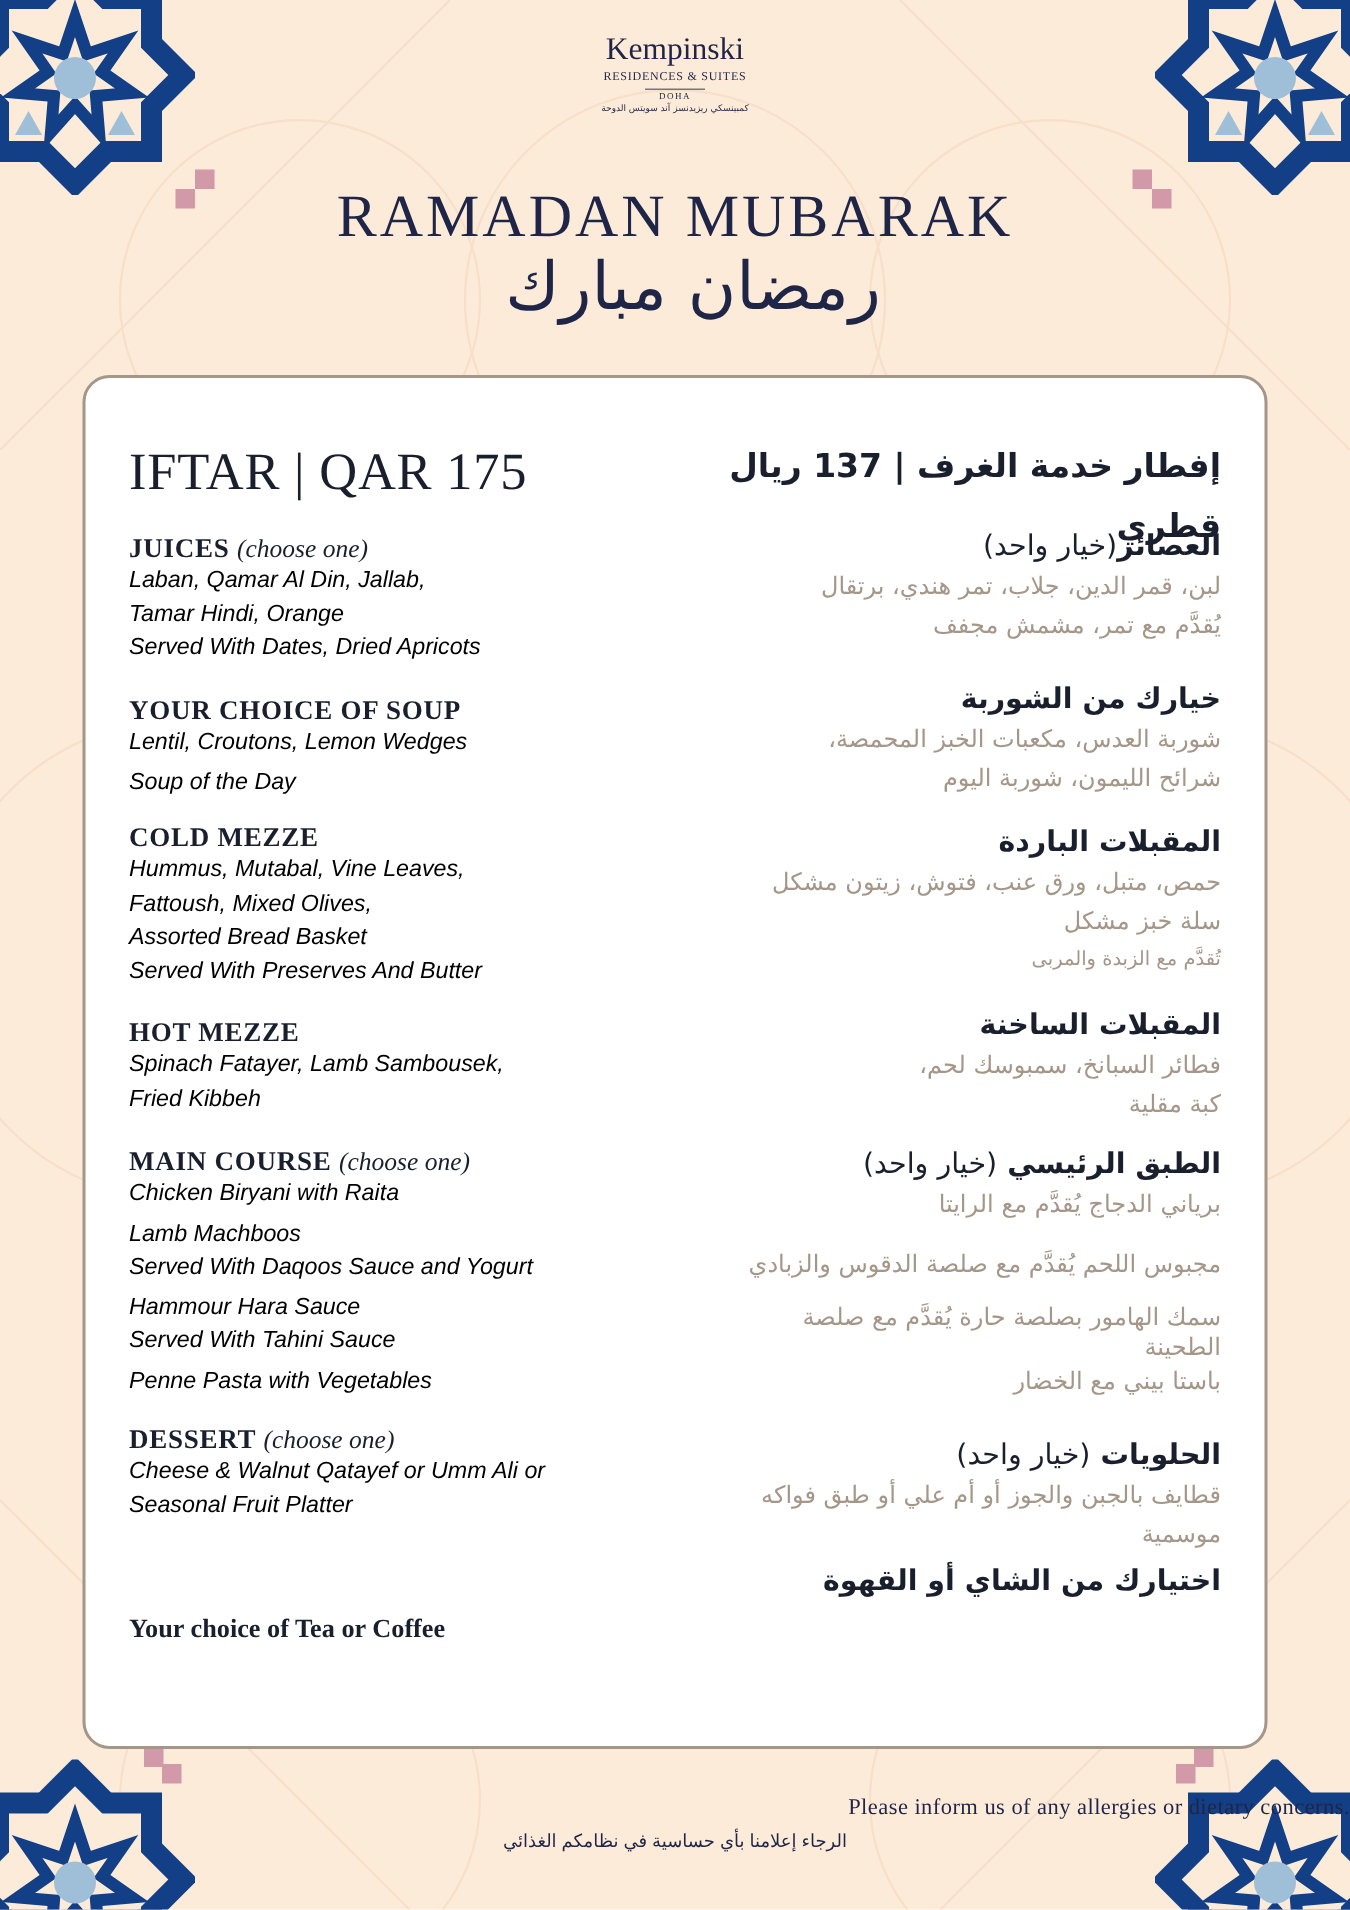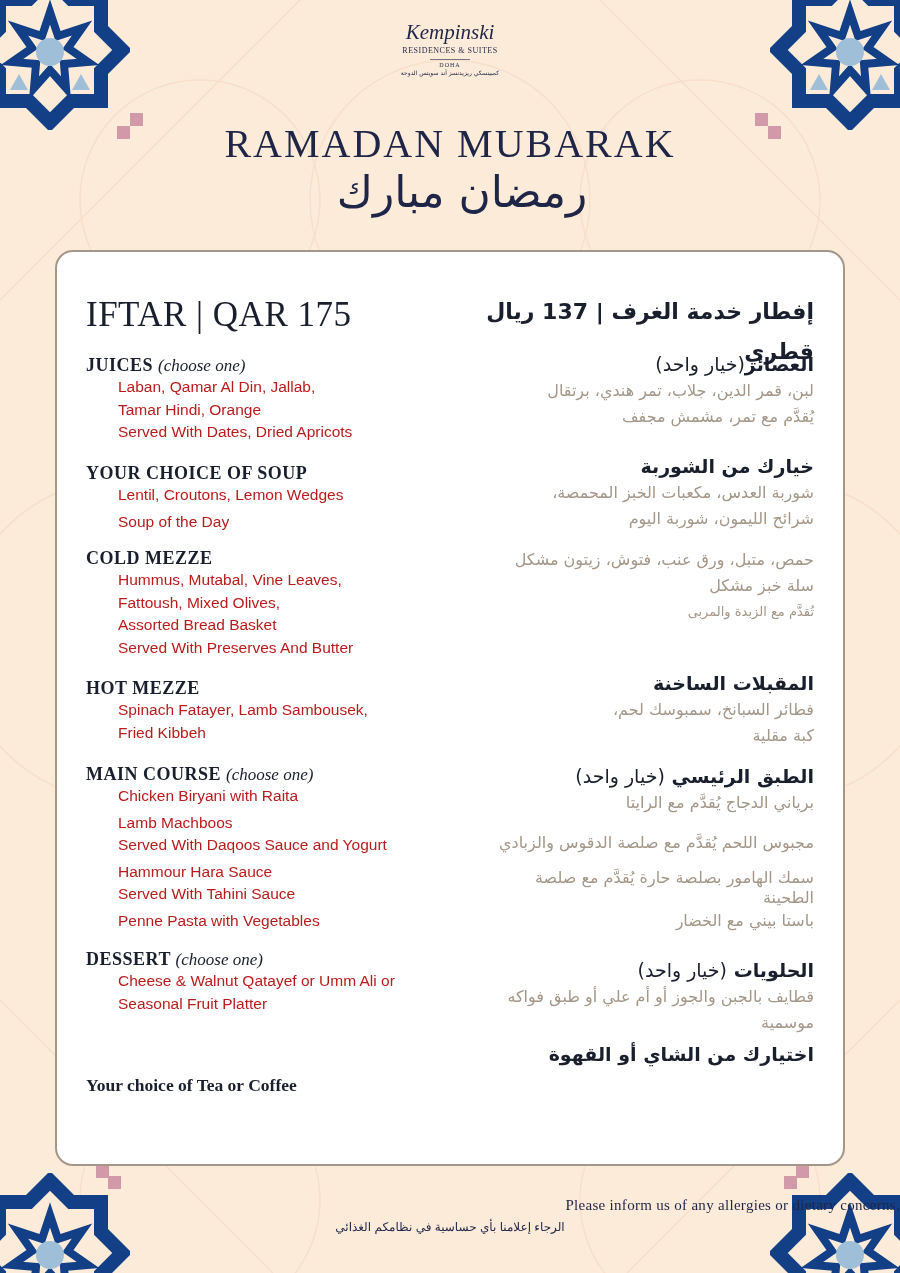--- a/index.html
+++ b/index.html
@@ -11,21 +11,21 @@
   .bg-pattern { position:absolute; inset:0; pointer-events:none; }
   .corner { position:absolute; width:160px; height:160px; }
   .corner svg { width:100%; height:100%; }
   .c-tl { left:-30px; top:-30px; }
   .c-tr { right:-30px; top:-30px; }
   .c-bl { left:-30px; bottom:-60px; }
   .c-br { right:-30px; bottom:-60px; }
   .pink-sq { position:absolute; width:13px; height:13px; background:#d29aa9; }
 
   .logo { position:absolute; left:380px; top:20px; width:140px; text-align:center; color:#1f2547; }
-  .logo-script { font-family:"Liberation Serif", serif; font-style:italic; font-size:21px; line-height:24px;text-align:center; }
+  .logo-script { font-family:"Liberation Serif", serif; font-size:21px; line-height:24px;text-align:center; }
   .logo-sub { font-size:8px; letter-spacing:0.5px; margin-top:2px; }
   .logo-rule { width:40px; height:1px; background:#1f2547; margin:4px auto 2px; opacity:.6; }
   .logo-doha { font-size:6px; letter-spacing:1px; }
   .logo-ar { font-family:"DejaVu Sans", sans-serif; font-size:6px; line-height:8px; margin-top:1px; }
 
   .title-en {
     position:absolute; left:0; right:0; top:120px; text-align:center;
     font-family:"Liberation Serif", serif; font-size:40px; letter-spacing:2px;
     color:#1f2547; font-variant:small-caps; text-transform:uppercase;
   }
@@ -41,21 +41,21 @@
   }
   .col-en { position:absolute; left:86px; top:295px; width:360px; }
   .col-ar { position:absolute; right:86px; top:292px; width:380px; direction:rtl; text-align:right; font-family:"DejaVu Sans", sans-serif; }
 
   .heading-en { font-family:"Liberation Serif", serif; font-weight:normal; font-size:35px; color:#1a1f2e; letter-spacing:0.5px; height:48px; }
   .heading-ar { font-weight:bold; font-size:22px; color:#1a1f2e; height:56px; line-height:40px; }
 
   .sec { position:absolute; left:0; right:0; }
   .sec-title-en { font-family:"Liberation Serif", serif; font-weight:bold; font-size:18px; color:#1a1f2e; letter-spacing:0.5px; }
   .sec-title-en .note { font-weight:normal; font-style:italic; font-size:17px; letter-spacing:0; }
-  .item-en { font-family:"Liberation Sans", sans-serif; font-size:15.5px; color:#b91c1c; line-height:22.5px;margin-left:32px; }
+  .item-en { font-family:"Liberation Sans", sans-serif; font-style:italic; font-size:15.5px; color:#000000; line-height:22.5px; }
   .sec-title-ar { font-weight:bold; font-size:19px; color:#1a1f2e; line-height:28px; }
   .sec-title-ar .note { font-weight:normal; }
   .item-ar { font-size:16px; color:#a49688; line-height:26px; }
   .gap { height:4px; }
 
   .footer-en { position:absolute; left:0; right:0; top:1197px; text-align:right; font-size:15px; color:#1f2547; letter-spacing:0.3px; }
   .footer-ar { position:absolute; left:0; right:0; top:1220px; text-align:center; font-family:Liberation Sans, sans-serif; font-size:12px; color:#1f2547; direction:rtl; }
 </style>
 </head>
 <body>
@@ -204,20 +204,21 @@
     <div class="item-ar">يُقدَّم مع تمر، مشمش مجفف</div>
   </div>
 
   <div class="sec" style="top:160px">
     <div class="sec-title-ar"><span>خيارك من الشوربة</span></div>
     <div class="item-ar">شوربة العدس، مكعبات الخبز المحمصة،</div>
     <div class="item-ar">شرائح الليمون، شوربة اليوم</div>
   </div>
 
   <div class="sec" style="top:255px">
+    <div class="sec-title-ar"><span>المقبلات الباردة</span></div>
     <div class="item-ar">حمص، متبل، ورق عنب، فتوش، زيتون مشكل</div>
     <div class="item-ar">سلة خبز مشكل</div>
     <div class="item-ar" style="font-size:13px">تُقدَّم مع الزبدة والمربى</div>
   </div>
 
   <div class="sec" style="top:377px">
     <div class="sec-title-ar"><span>المقبلات الساخنة</span></div>
     <div class="item-ar">فطائر السبانخ، سمبوسك لحم،</div>
     <div class="item-ar">كبة مقلية</div>
   </div>

